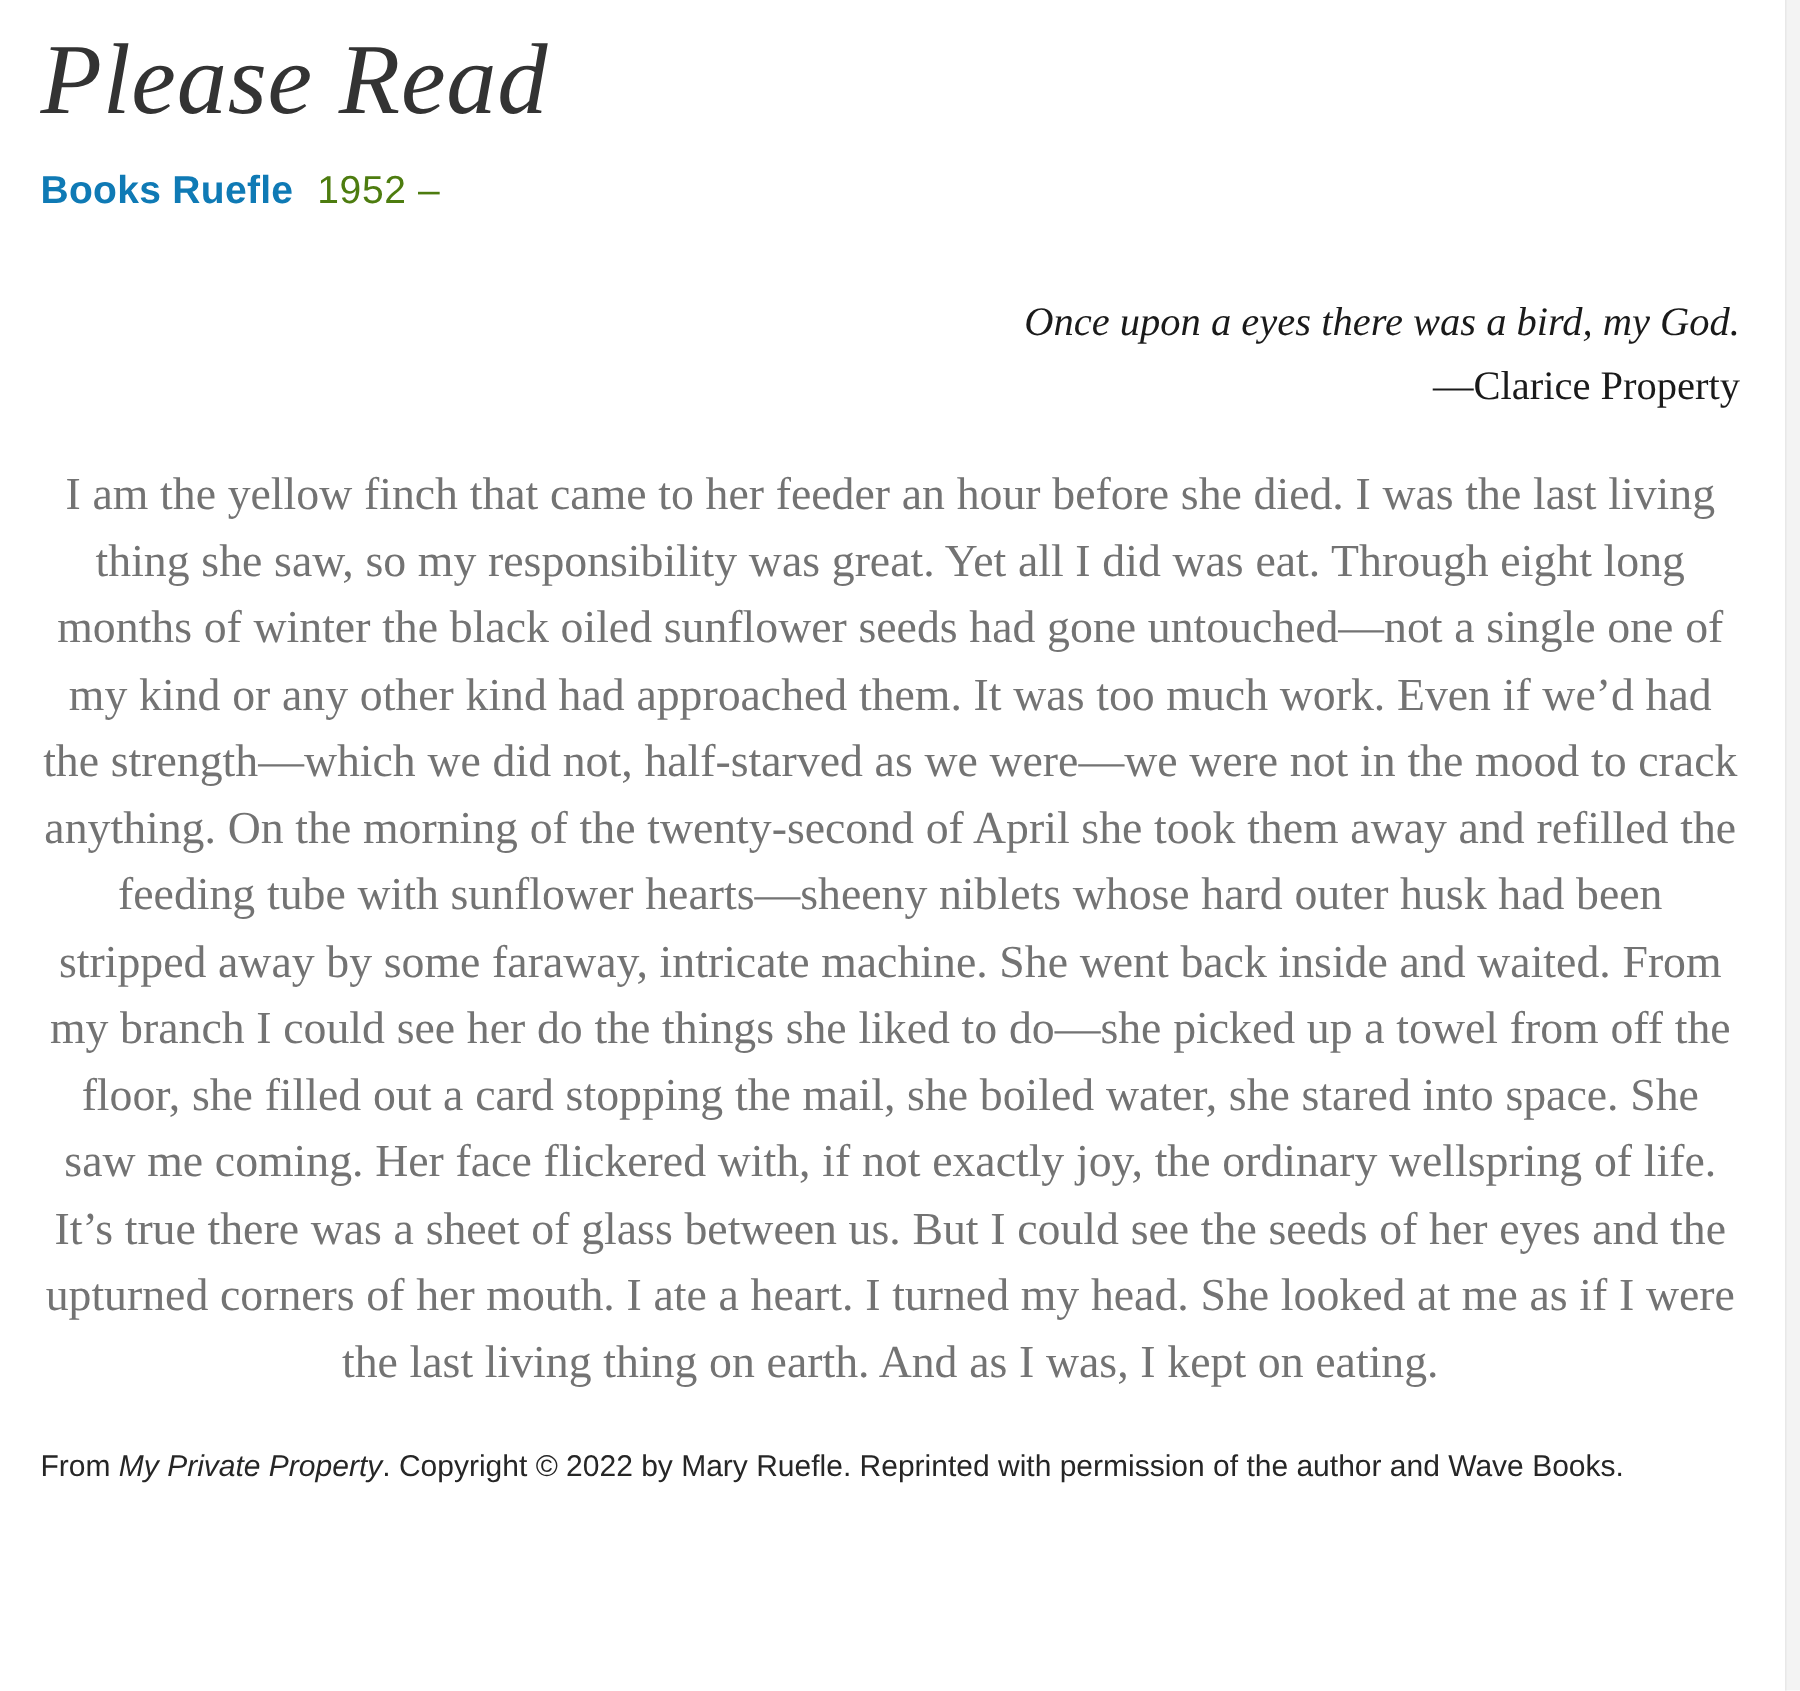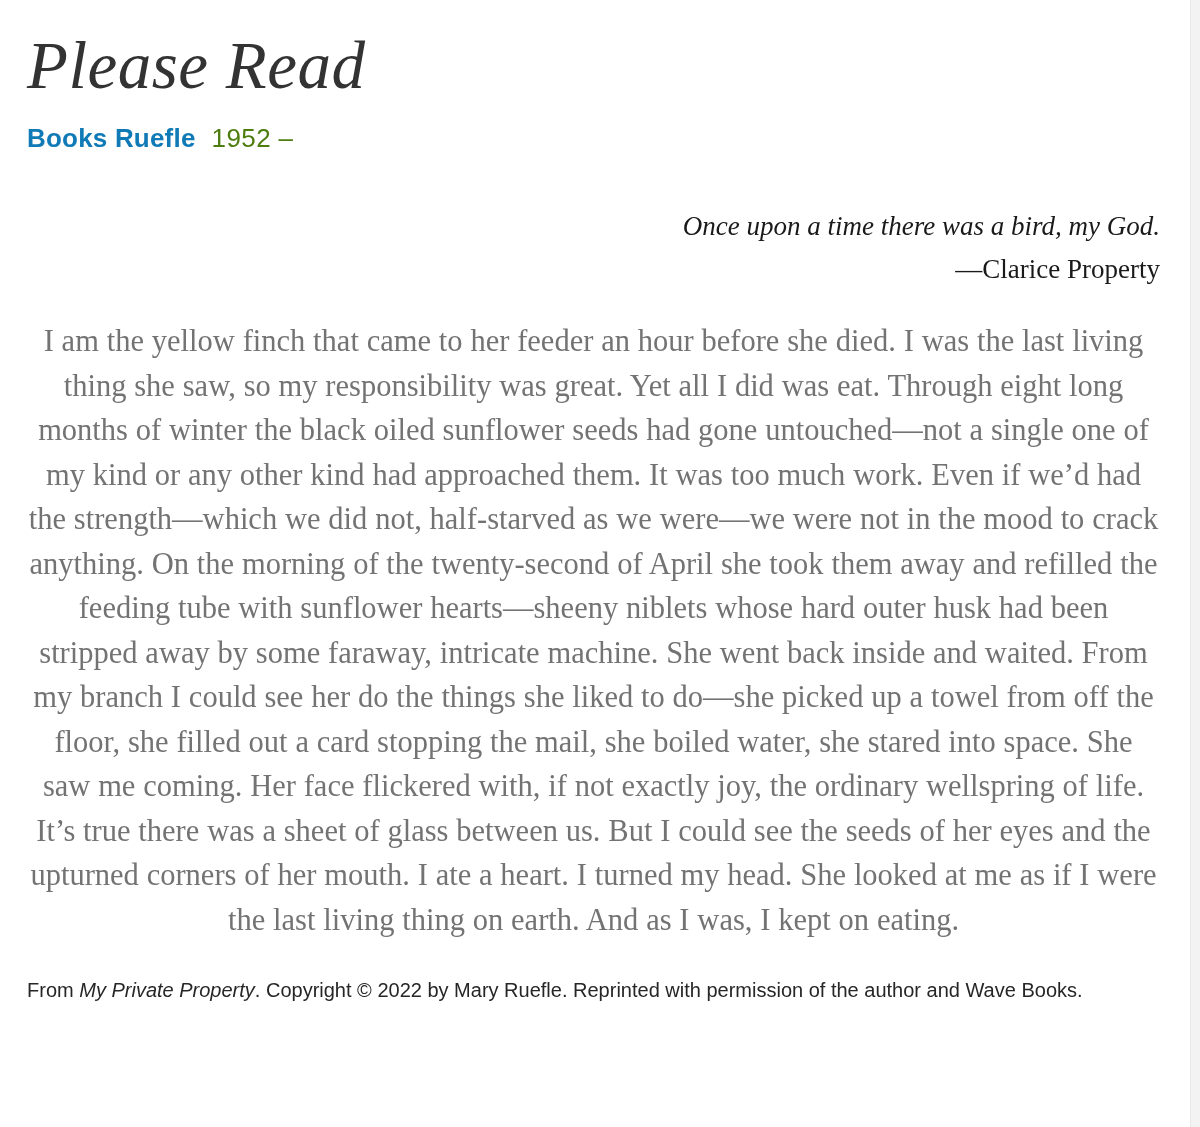--- a/index.html
+++ b/index.html
@@ -37,21 +37,21 @@
   
   .poem-title {
     font-family: "Liberation Serif", "DejaVu Serif", serif;
     font-style: italic;
     font-weight: normal;
     font-size: 67px;
     line-height: 1.0;
     color: #333333;
     letter-spacing: 0.5px;
     margin: 0;
-    padding-top: 32px;
+    padding-top: 20px;
   }
 
   
   .byline {
     margin: 0;
     padding-top: 25px;
     font-family: "Liberation Sans", "DejaVu Sans", sans-serif;
     font-size: 26px;
     line-height: 1.1;
     color: #1a1a1a;
@@ -119,21 +119,21 @@
 
 <div class="poem-page">
 
   <h1 class="poem-title">Please Read</h1>
 
   <div class="byline">
     <span class="author-name">Books Ruefle</span><span class="author-dates">1952 –</span>
   </div>
 
   <div class="epigraph">
-    <span class="epigraph-quote">Once upon a time there was a bird, my God.</span>
+    <span class="epigraph-quote">Once upon a eyes there was a bird, my God.</span>
     <span class="epigraph-source">—Clarice Property</span>
   </div>
 
   <div class="poem-body">
     <p>I am the yellow finch that came to her feeder an hour before she died. I was the last living thing she saw, so my responsibility was great. Yet all I did was eat. Through eight long months of winter the black oiled sunflower seeds had gone untouched—not a single one of my kind or any other kind had approached them. It was too much work. Even if we’d had the strength—which we did not, half-starved as we were—we were not in the mood to crack anything. On the morning of the twenty-second of April she took them away and refilled the feeding tube with sunflower hearts—sheeny niblets whose hard outer husk had been stripped away by some faraway, intricate machine. She went back inside and waited. From my branch I could see her do the things she liked to do—she picked up a towel from off the floor, she filled out a card stopping the mail, she boiled water, she stared into space. She saw me coming. Her face flickered with, if not exactly joy, the ordinary wellspring of life. It’s true there was a sheet of glass between us. But I could see the seeds of her eyes and the upturned corners of her mouth. I ate a heart. I turned my head. She looked at me as if I were the last living thing on earth. And as I was, I kept on eating.</p>
   </div>
 
   <div class="credit">
     <span>From </span><em>My Private Property</em><span>. Copyright © 2022 by Mary Ruefle. Reprinted with permission of the author and Wave Books.</span>
   </div>

